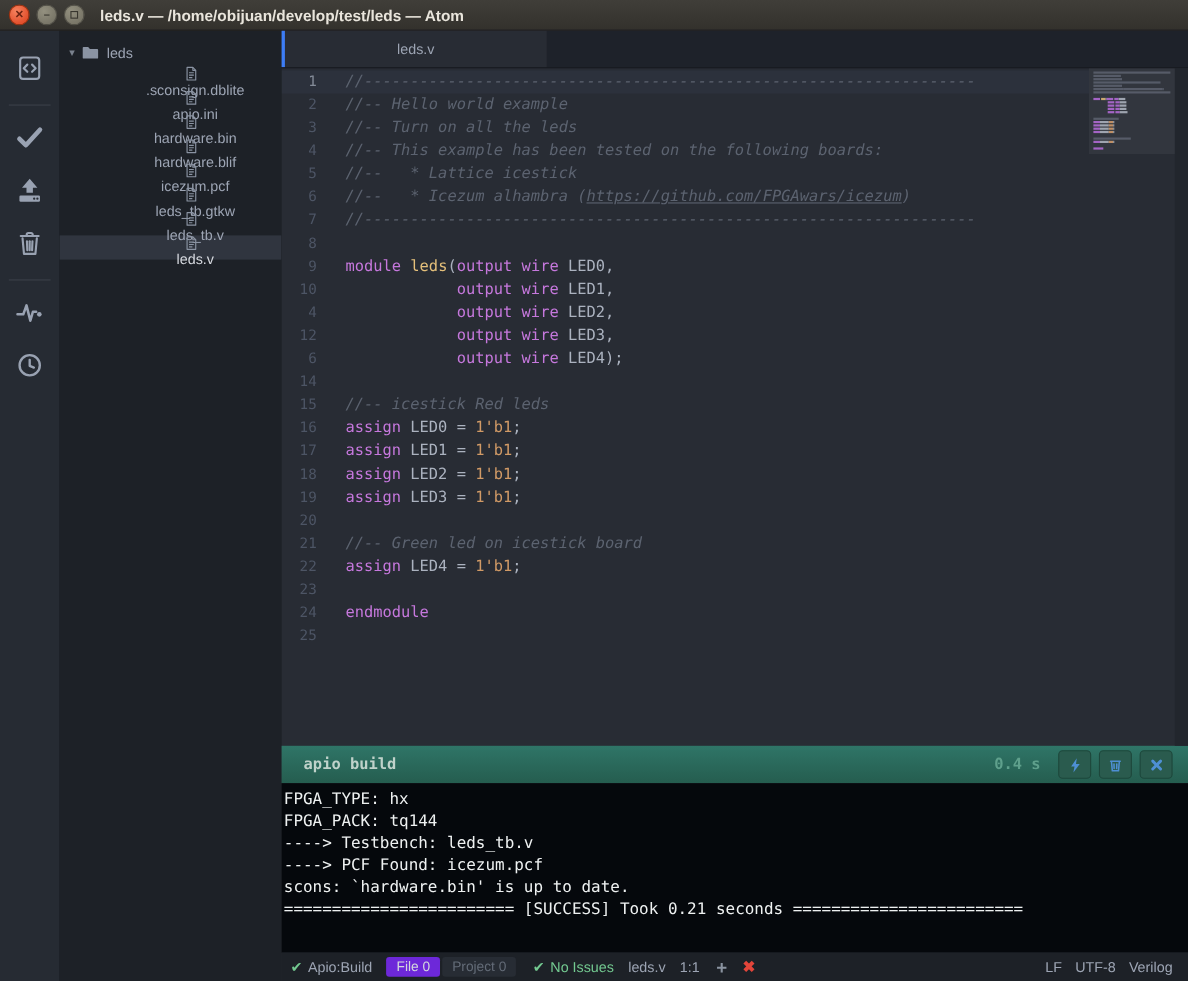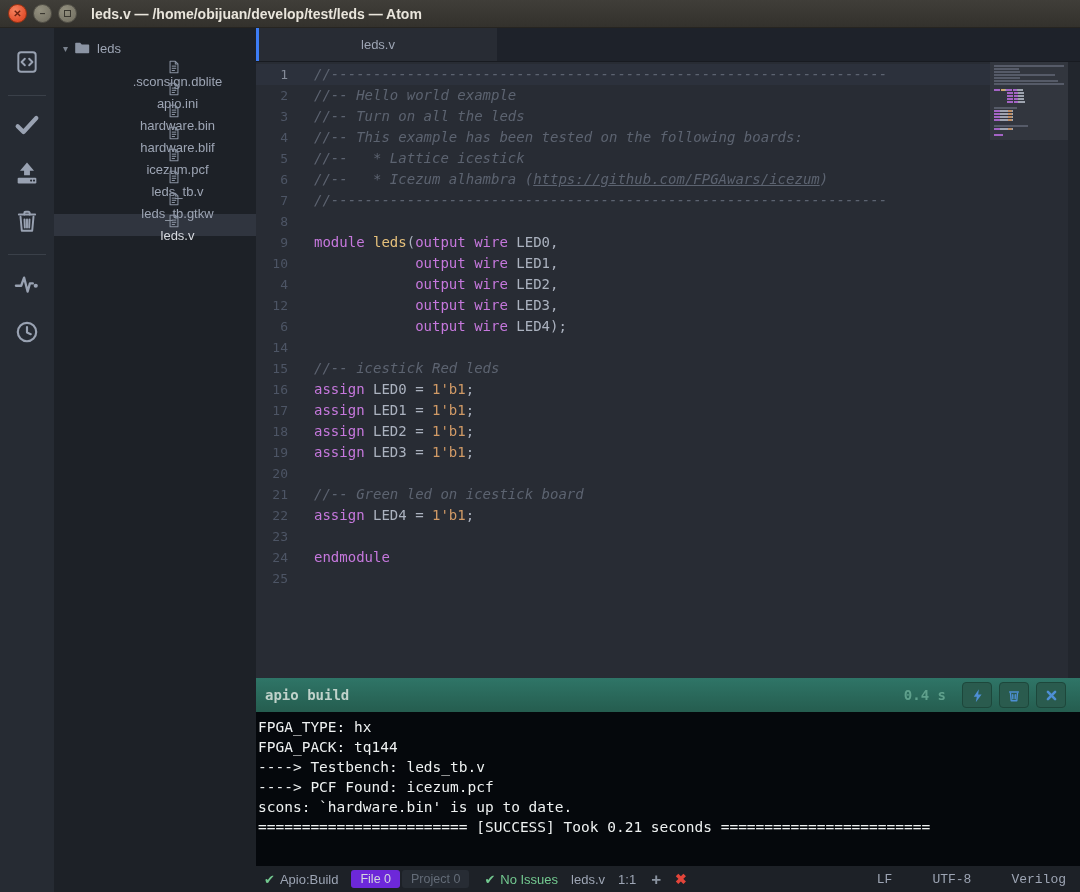--- a/index.html
+++ b/index.html
@@ -72,21 +72,21 @@
   .mini-line { height:3px; display:flex; padding-left:4px; }
   .mini-seg { height:2px; margin-top:1px; flex:none; }
 
   #right-strip { width:12px; flex:none; background:#22262d; }
 
   
   #panel { height:188px; flex:none; display:flex; flex-direction:column; }
   #panel-header { height:34px; flex:none; background:linear-gradient(#2f7567,#255d4f);
                   display:flex; align-items:center;
                   font-family:"DejaVu Sans Mono", monospace; }
-  #panel-title { color:#bfd2ca; font-weight:bold; font-size:14px; padding-left:9px; }
+  #panel-title { color:#bfd2ca; font-weight:bold; font-size:14px; padding-left:20px; }
   #panel-duration { margin-left:auto; color:#5fa08c; font-size:14px; font-weight:bold;
                     margin-right:16px; }
   .panel-btn { width:30px; height:26px; background:#2a5b4e; border:1px solid #1d473b;
                border-radius:4px; margin-right:7px; display:flex; align-items:center;
                justify-content:center; color:#4e8fd4; }
   .panel-btn.last { margin-right:14px; }
   #console { flex:1; background:#05080c; color:#eef1f1; font-size:14.5px; line-height:20px;
              font-family:"DejaVu Sans Mono", monospace; padding:5px 14px 0 2px; overflow:hidden; }
   .console-line { white-space:pre; }
 
@@ -96,21 +96,21 @@
   #status-left { display:flex; align-items:center; }
   .sb-item { display:flex; align-items:center; margin-right:13px; }
   .sb-check { color:#73c990; margin-right:5px; font-size:13px; }
   .sb-green { color:#73c990; }
   .sb-btn { padding:2px 9px; border-radius:3px; background:#272c34; color:#636b77;
             margin-right:2px; font-size:12.5px; }
   .sb-btn.active { background:#6d28d9; color:#d3d7dd; }
   .sb-btn-wrap { margin-right:13px; display:flex; }
   .sb-plus { color:#8a93a0; font-size:17px; font-weight:bold; margin:0 14px 0 2px; line-height:1; }
   .sb-x { color:#e3453a; font-weight:bold; font-size:14px; line-height:1; }
-  #status-right { margin-left:auto; display:flex; gap:40px;font-family:Liberation Mono, monospace; }
+  #status-right { margin-left:auto; display:flex; gap:12px; }
 </style>
 </head>
 <body>
 
 <div id="app">
 
   <div id="titlebar">
     <div class="winbtn close">✕</div>
     <div class="winbtn min">–</div>
     <div class="winbtn max">
@@ -242,33 +242,33 @@
           <div class="tree-file">
             <span class="ficon">
               <svg width="14" height="14" viewBox="0 0 16 16" fill="none" stroke="currentColor" stroke-width="1.2" stroke-linejoin="round">
                 <path d="M3.5 1.5 h6 l3 3 v10 h-9 z"></path>
                 <path d="M9.5 1.5 v3 h3"></path>
                 <line x1="5.5" y1="7" x2="10.5" y2="7"></line>
                 <line x1="5.5" y1="9.5" x2="10.5" y2="9.5"></line>
                 <line x1="5.5" y1="12" x2="9" y2="12"></line>
               </svg>
             </span>
+            <span class="lbl">leds_tb.gtkw</span>
+          </div>
+          <div class="tree-file">
+            <span class="ficon">
+              <svg width="14" height="14" viewBox="0 0 16 16" fill="none" stroke="currentColor" stroke-width="1.2" stroke-linejoin="round">
+                <path d="M3.5 1.5 h6 l3 3 v10 h-9 z"></path>
+                <path d="M9.5 1.5 v3 h3"></path>
+                <line x1="5.5" y1="7" x2="10.5" y2="7"></line>
+                <line x1="5.5" y1="9.5" x2="10.5" y2="9.5"></line>
+                <line x1="5.5" y1="12" x2="9" y2="12"></line>
+              </svg>
+            </span>
             <span class="lbl">leds_tb.v</span>
-          </div>
-          <div class="tree-file">
-            <span class="ficon">
-              <svg width="14" height="14" viewBox="0 0 16 16" fill="none" stroke="currentColor" stroke-width="1.2" stroke-linejoin="round">
-                <path d="M3.5 1.5 h6 l3 3 v10 h-9 z"></path>
-                <path d="M9.5 1.5 v3 h3"></path>
-                <line x1="5.5" y1="7" x2="10.5" y2="7"></line>
-                <line x1="5.5" y1="9.5" x2="10.5" y2="9.5"></line>
-                <line x1="5.5" y1="12" x2="9" y2="12"></line>
-              </svg>
-            </span>
-            <span class="lbl">leds_tb.gtkw</span>
           </div>
           <div class="tree-file selected">
             <span class="ficon">
               <svg width="14" height="14" viewBox="0 0 16 16" fill="none" stroke="currentColor" stroke-width="1.2" stroke-linejoin="round">
                 <path d="M3.5 1.5 h6 l3 3 v10 h-9 z"></path>
                 <path d="M9.5 1.5 v3 h3"></path>
                 <line x1="5.5" y1="7" x2="10.5" y2="7"></line>
                 <line x1="5.5" y1="9.5" x2="10.5" y2="9.5"></line>
                 <line x1="5.5" y1="12" x2="9" y2="12"></line>
               </svg>

